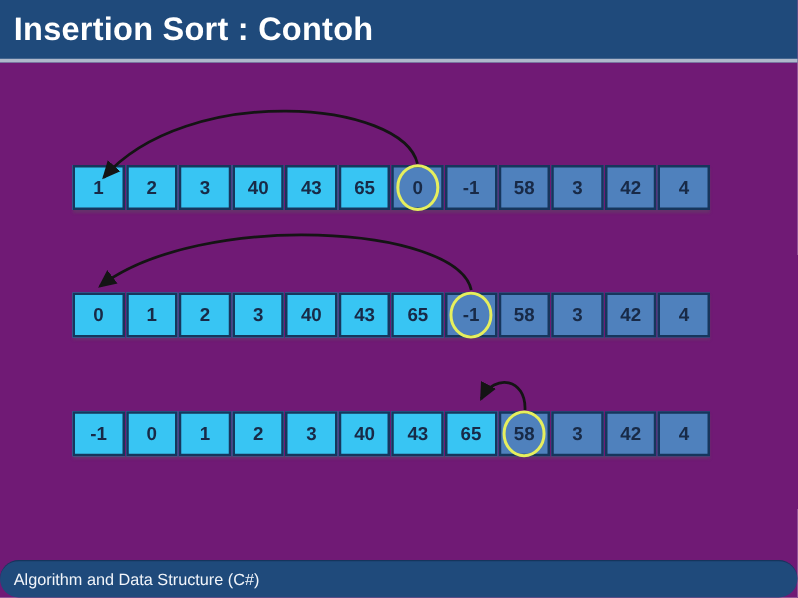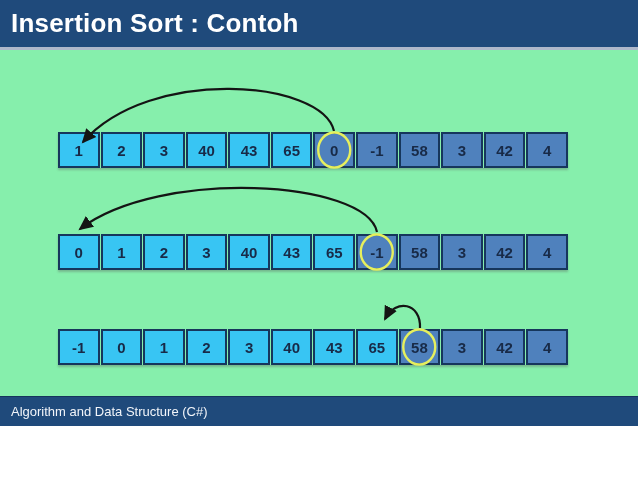--- a/index.html
+++ b/index.html
@@ -1,21 +1,21 @@
 <!DOCTYPE html>
 <html><head>
 <meta charset="utf-8">
 <style>
   html,body{margin:0;padding:0;}
   body{
     width:638px;height:478px;position:relative;overflow:hidden;
     background:#ffffff;
     font-family:"Liberation Sans", sans-serif;
   }
-  .slide{position:absolute;inset:0;width:638px;height:426px;background:#86efac;}
+  .slide{position:absolute;inset:0;width:638px;height:478px;background:#701a75;}
 
   .header{
     position:absolute;top:0;left:0;right:0;height:50px;
     background:var(--header-bg,#1F4A7B);
     border-bottom:3px solid var(--separator,#AEB8CB);
     display:flex;align-items:center;padding-left:11px;box-sizing:border-box;
   }
   .title{color:#ffffff;font-size:26px;font-weight:bold;letter-spacing:.2px;}
 
   .array-row{
@@ -36,21 +36,21 @@
   .overlay{position:absolute;inset:0;pointer-events:none;}
   .arrow{fill:none;stroke:var(--arrow,#141414);stroke-width:2.2;}
   .ah{fill:var(--arrow,#141414);}
   .hl-circle{fill:none;stroke:var(--highlight,#E6EF5D);stroke-width:2.4;}
 
   .footer{
     position:absolute;left:0;right:0;bottom:0;height:30px;
     background:var(--header-bg,#1F4A7B);
     border-top:1px solid #15355C;
     display:flex;justify-content:space-between;align-items:center;
-    padding:0 11px;box-sizing:border-box;
+    padding:0 11px;box-sizing:border-box;border-radius:15px;
   }
   .footer span{color:#F2F5FA;font-size:13px;}
 </style>
 </head>
 <body style="--header-bg: #1F4A7B; --separator: #AEB8CB; --sorted-cell: #38C5F3; --unsorted-cell: #4F81BD; --cell-border: #16365C; --cell-text: #182A47; --highlight: #E6EF5D; --arrow: #141414;">
 
 <div class="slide">
 
   <div class="header">
     <span class="title">Insertion Sort : Contoh</span>

